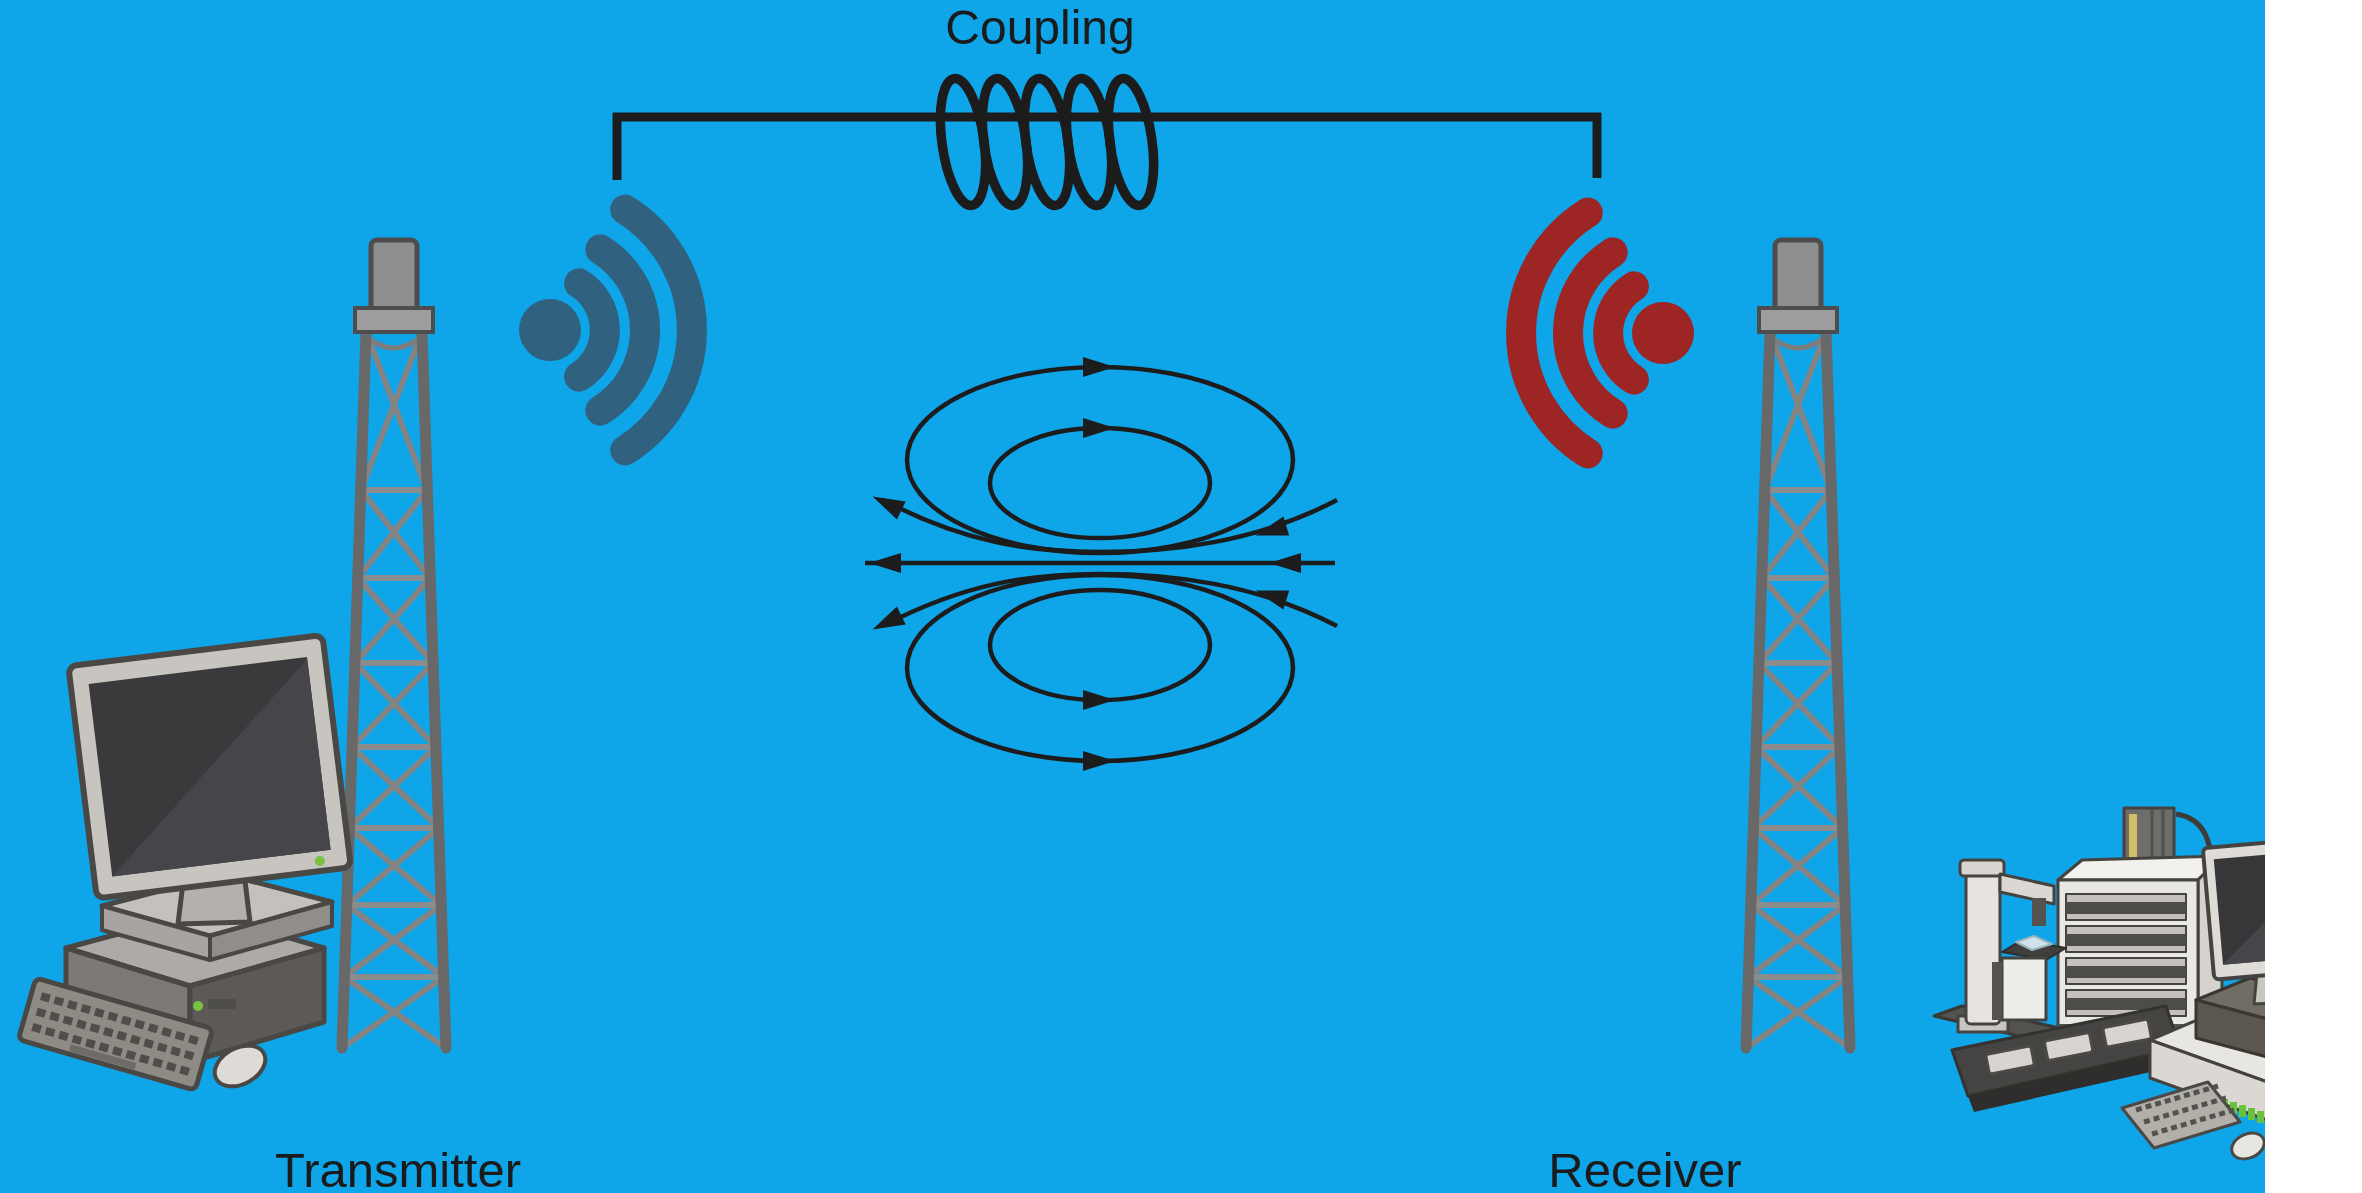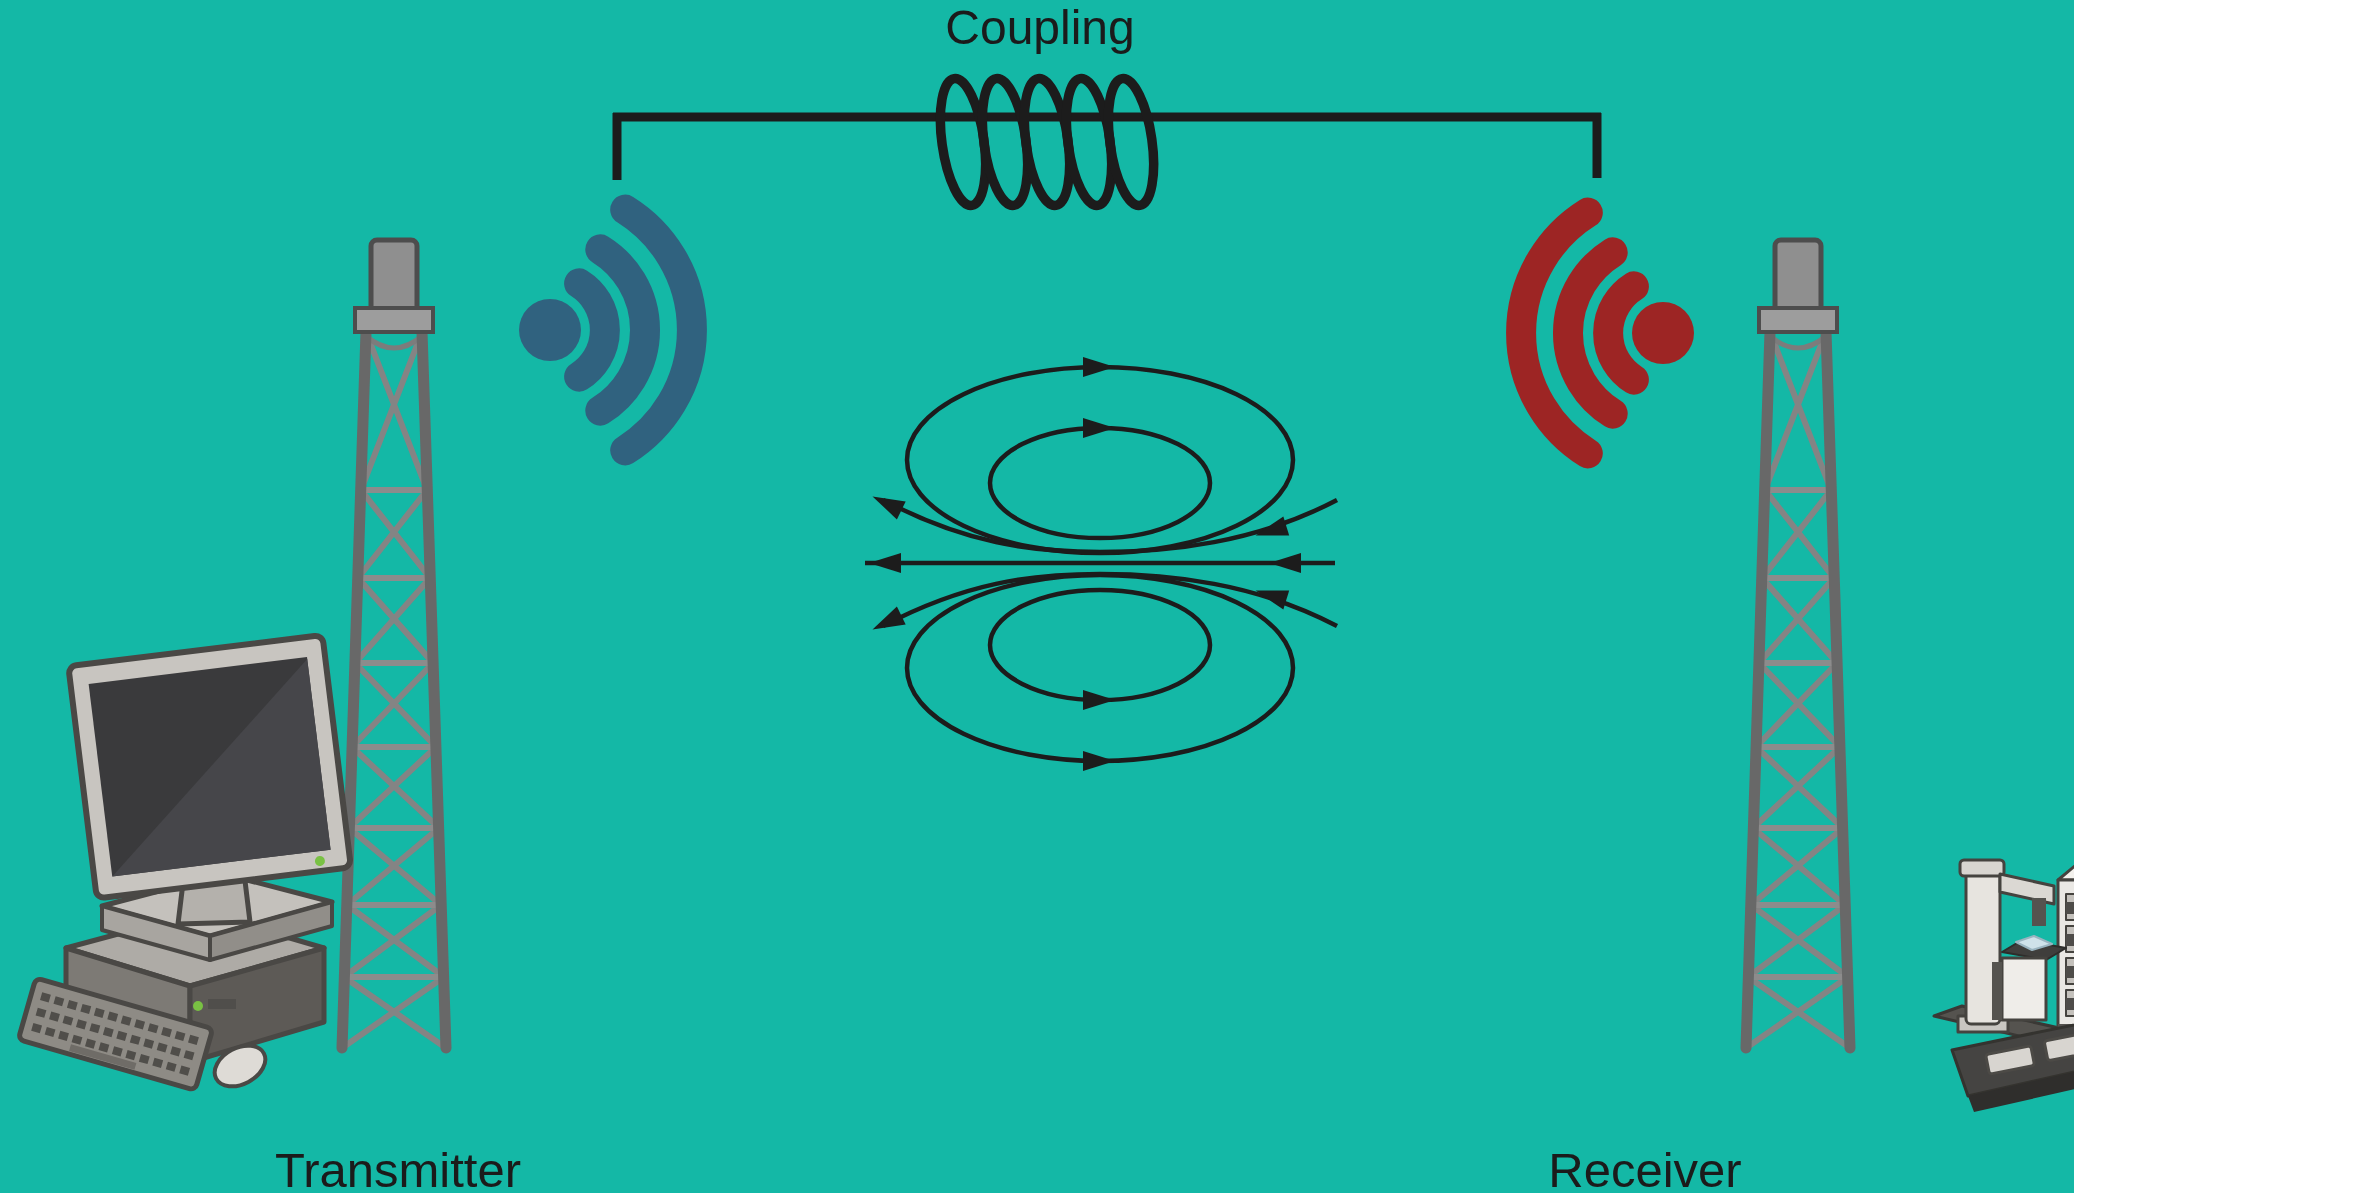--- a/index.html
+++ b/index.html
@@ -1,16 +1,16 @@
 <!DOCTYPE html>
 <html><head>
 <meta charset="utf-8">
 <style>
   html,body{margin:0;padding:0;background:#ffffff;}
-  .stage{position:relative;width:2074px;height:1193px;background:#14b8a6;overflow:hidden;
+  .stage{position:relative;width:2265px;height:1193px;background:#0ea5e9;overflow:hidden;
          font-family:"Liberation Sans", sans-serif;}
   svg{display:block;}
   text{font-family:"Liberation Sans", sans-serif;font-weight:500;fill:#1b1b1b;}
   .lbl{font-size:49px;}
   .lbl-top{font-size:48px;}
 </style>
 </head>
 <body>
 
 <div class="stage">

